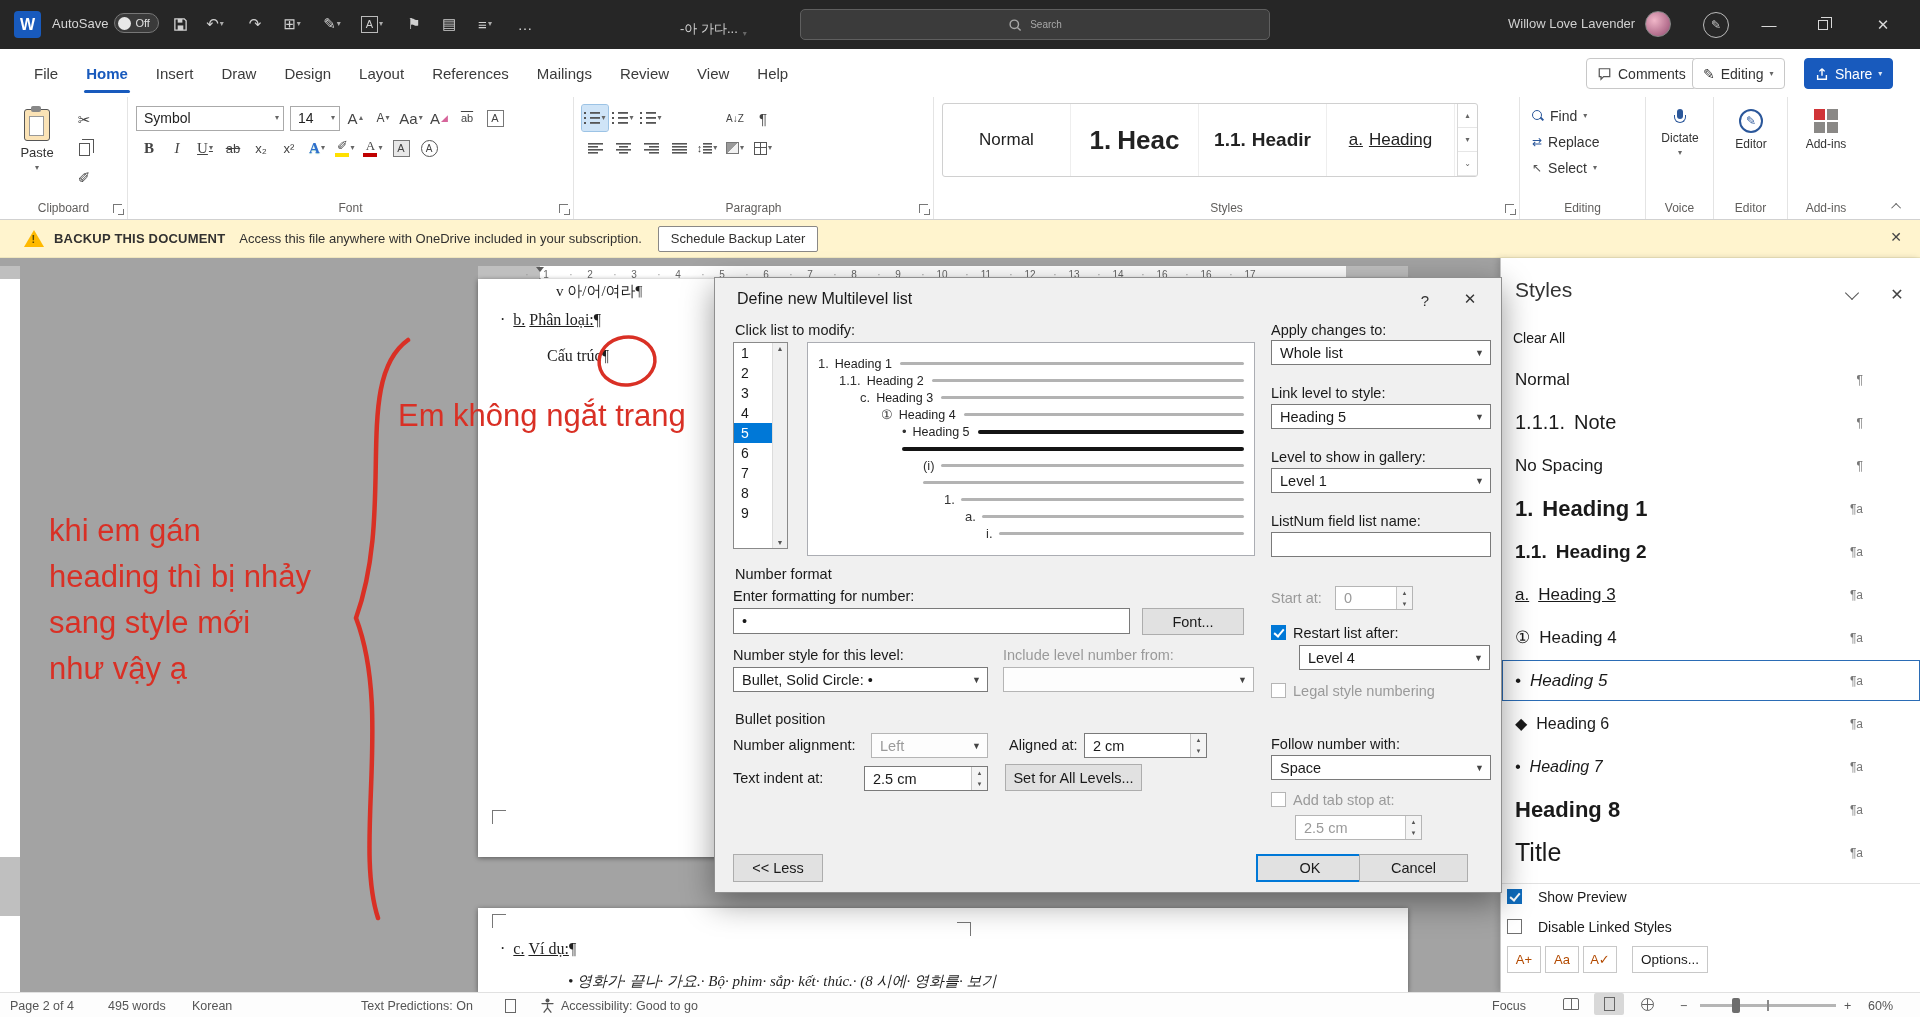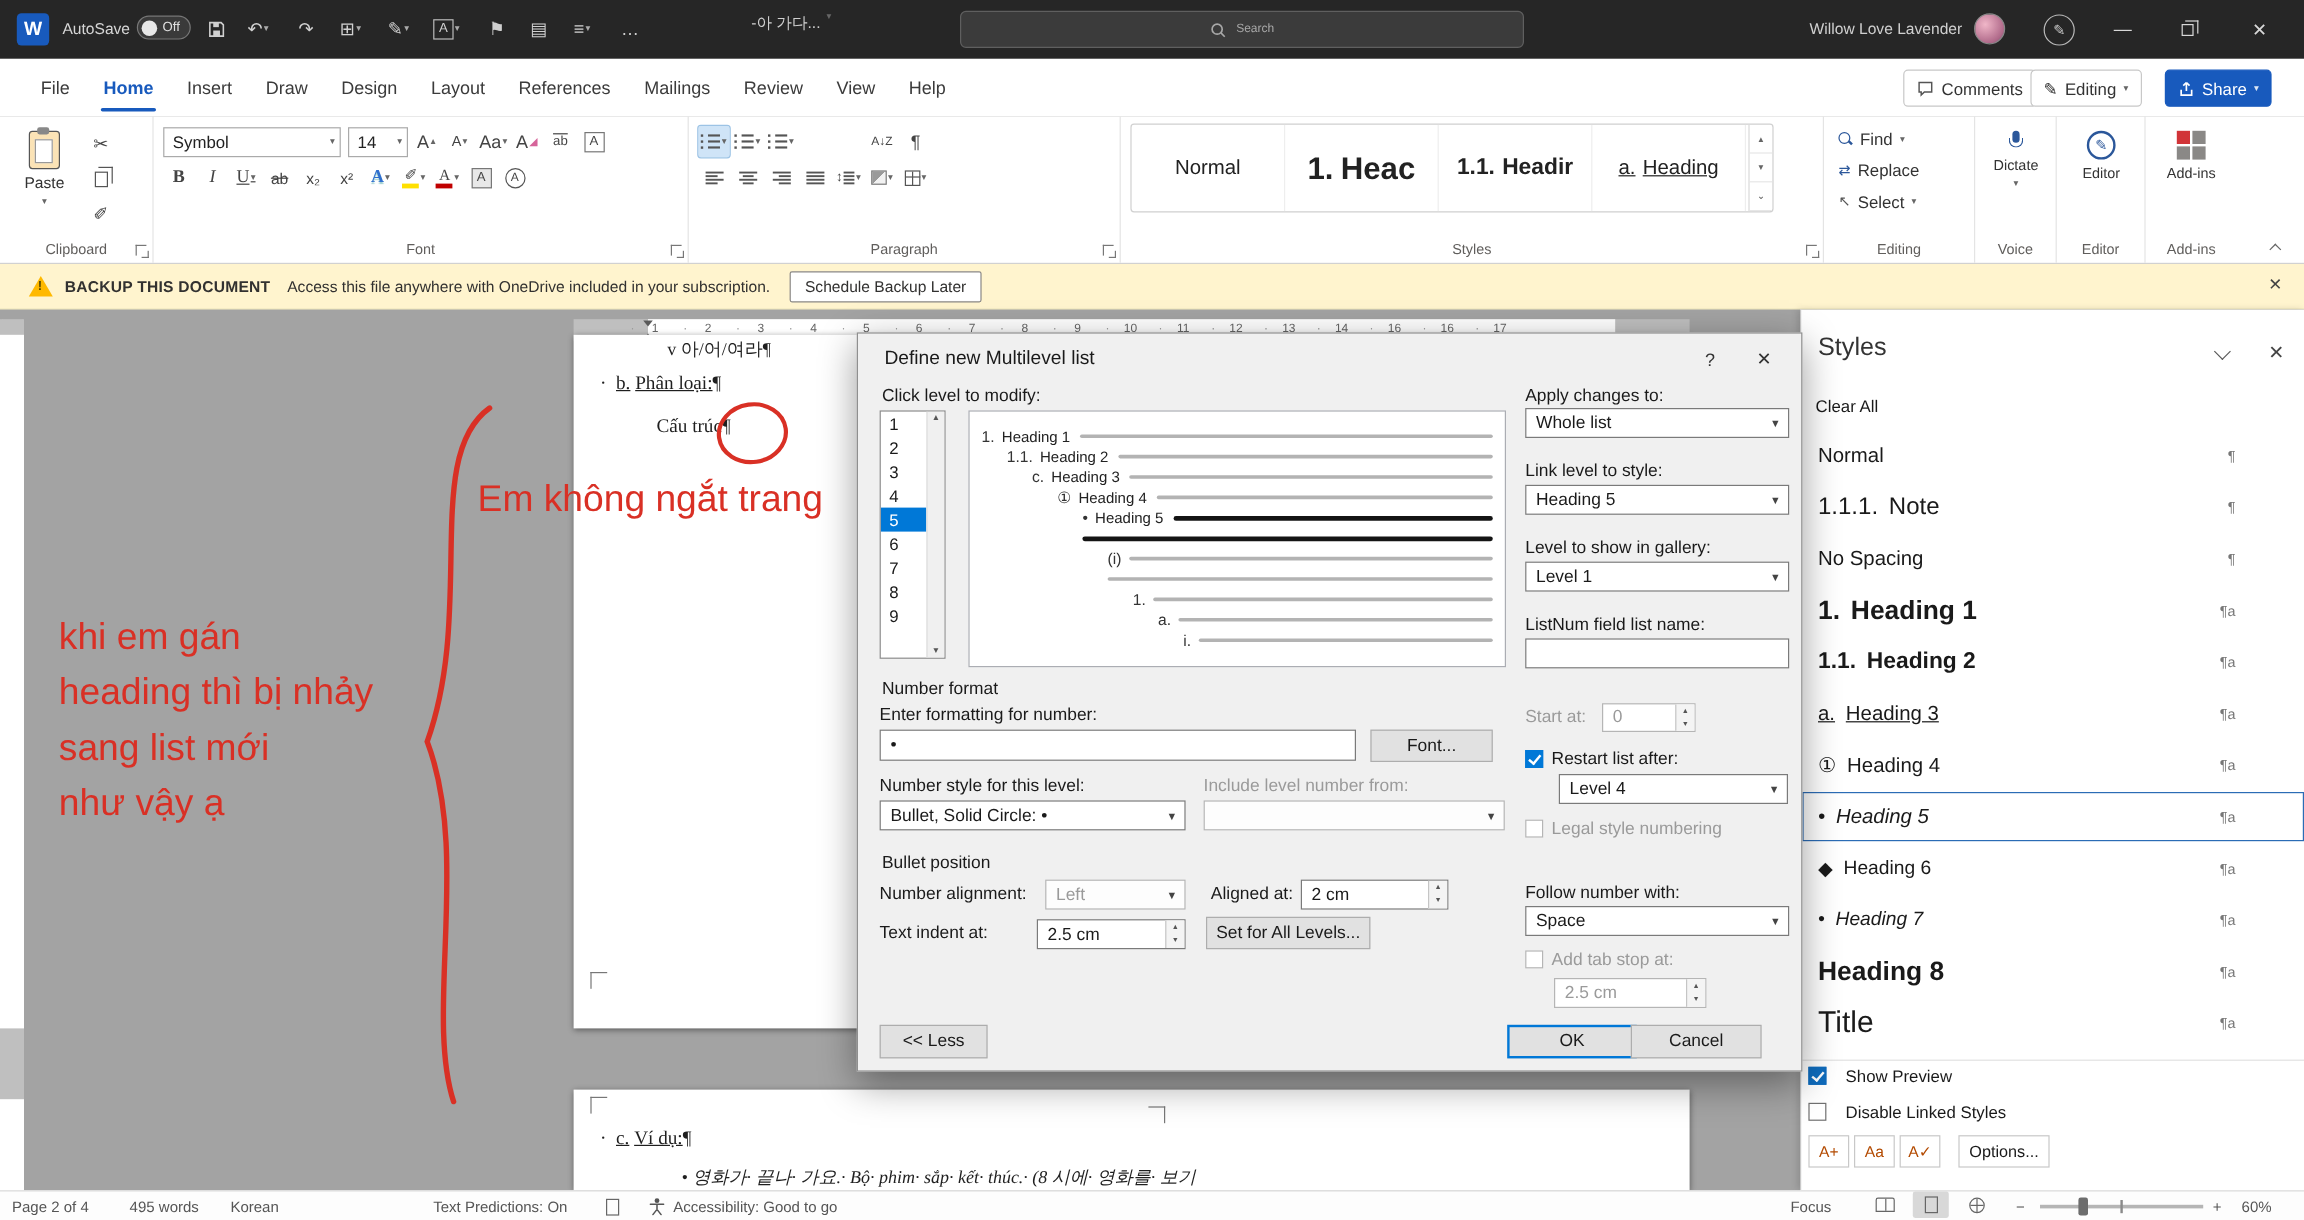--- a/index.html
+++ b/index.html
@@ -9,21 +9,21 @@
   .chev{font-style:normal;font-size:8px;color:#666;line-height:1;}
   
   #titlebar{position:absolute;left:0;top:0;width:1920px;height:49px;background:#262626;color:#cfcfcf;display:flex;align-items:center;}
   .word-logo{position:absolute;left:14px;top:11px;width:27px;height:27px;background:#185ABD;color:#fff;font-weight:bold;border-radius:4px;display:flex;align-items:center;justify-content:center;font-size:16px;}
   .autosave{position:absolute;left:52px;top:13px;display:flex;align-items:center;gap:6px;font-size:13px;color:#d6d6d6;}
   .as-pill{display:inline-flex;align-items:center;gap:4px;background:#3a3a3a;border:1px solid #777;border-radius:10px;height:20px;padding:0 8px 0 3px;}
   .as-knob{width:13px;height:13px;background:#e8e8e8;border-radius:50%;}
   .as-off{font-size:11px;color:#e0e0e0;}
   .qat{position:absolute;top:10px;height:28px;width:30px;display:flex;align-items:center;justify-content:center;color:#d0d0d0;font-size:15px;gap:1px;}
   .qat .chev{color:#aaa;}
-  .qtext{position:absolute;left:626px;top:10px;height:28px;display:flex;align-items:flex-start;gap:5px;color:#d0d0d0;font-size:13px;}
+  .qtext{position:absolute;left:680px;top:10px;height:28px;display:flex;align-items:flex-end;gap:5px;color:#d0d0d0;font-size:13px;}
   .tb-search{position:absolute;left:800px;top:9px;width:470px;height:31px;background:#3b3b3b;border:1px solid #5f5f5f;border-radius:5px;display:flex;align-items:center;justify-content:center;gap:8px;color:#a8a8a8;font-size:10px;}
   .tb-user{position:absolute;left:1508px;top:16px;font-size:13px;color:#d0d0d0;}
   .avatar{position:absolute;left:1645px;top:11px;width:26px;height:26px;border-radius:50%;background:radial-gradient(circle at 35% 35%,#f0b6c8,#b06a8a 70%,#6a4a6a);border:1px solid #888;}
   .tb-pen{position:absolute;left:1703px;top:12px;width:26px;height:26px;border-radius:50%;border:1.4px solid #bbb;display:flex;align-items:center;justify-content:center;font-size:12px;color:#ccc;}
   .wbtn{position:absolute;top:0;width:46px;height:49px;display:flex;align-items:center;justify-content:center;color:#d8d8d8;font-size:15px;}
   .restore-ico{width:10px;height:10px;border:1.3px solid #d8d8d8;position:relative;}
   .restore-ico::before{content:"";position:absolute;left:2px;top:-4px;width:10px;height:10px;border:1.3px solid #d8d8d8;border-left:none;border-bottom:none;}
   
   #tabsrow{position:absolute;left:0;top:49px;width:1920px;height:48px;background:#fff;}
   #tabs{position:absolute;left:20px;top:0;height:48px;display:flex;align-items:center;gap:0;}
@@ -607,21 +607,21 @@
   <div class="doc-line" style="left:568px;top:714px;font-size:15px;font-style:italic">• 영화가· 끝나· 가요.· Bộ· phim· sắp· kết· thúc.· (8 시에· 영화를· 보기</div>
 
   <svg class="abs" style="left:0;top:0;pointer-events:none;z-index:6" width="1500" height="734">
     <path d="M408,82 C352,122 396,248 356,360 C392,455 354,586 378,660" fill="none" stroke="#d93025" stroke-width="4.5" stroke-linecap="round"></path>
     <ellipse cx="627" cy="103" rx="28" ry="24" fill="none" stroke="#d93025" stroke-width="3.5" transform="rotate(-8 627 103)"></ellipse>
   </svg>
   <div class="ann" style="left:398px;top:140px;z-index:7">Em không ngắt trang</div>
   <div id="ann-block" style="z-index:7">
     <div>khi em gán</div>
     <div>heading thì bị nhảy</div>
-    <div>sang list mới</div>
+    <div>sang style mới</div>
     <div>như vậy ạ</div>
   </div>
 </div>
 
 <div id="stylespane">
   <div class="ptitle">Styles</div>
   <span class="pane-chev"></span>
   <button class="pane-close">✕</button>
   <button class="clear-all">Clear All</button>
   <div id="style-list">
@@ -701,21 +701,21 @@
       <span>A✓</span>
     </button>
   <button class="options-btn" style="top:688px">Options...</button>
 </div>
 
 <div id="dialog">
   <div class="dtitle">Define new Multilevel list</div>
   <button class="dhelp">?</button>
   <button class="dclose">✕</button>
 
-  <div class="dlabel" style="left:20px;top:44px">Click level to modify:</div>
+  <div class="dlabel" style="left:20px;top:44px">Click list to modify:</div>
   <div id="levels">
     <div class="lvl-sb">
         <span>▲</span>
         <span>▼</span>
       </div>
   <div class="lvl">1</div>
       <div class="lvl">2</div>
       <div class="lvl">3</div>
       <div class="lvl">4</div>
       <div class="lvl sel">5</div>

